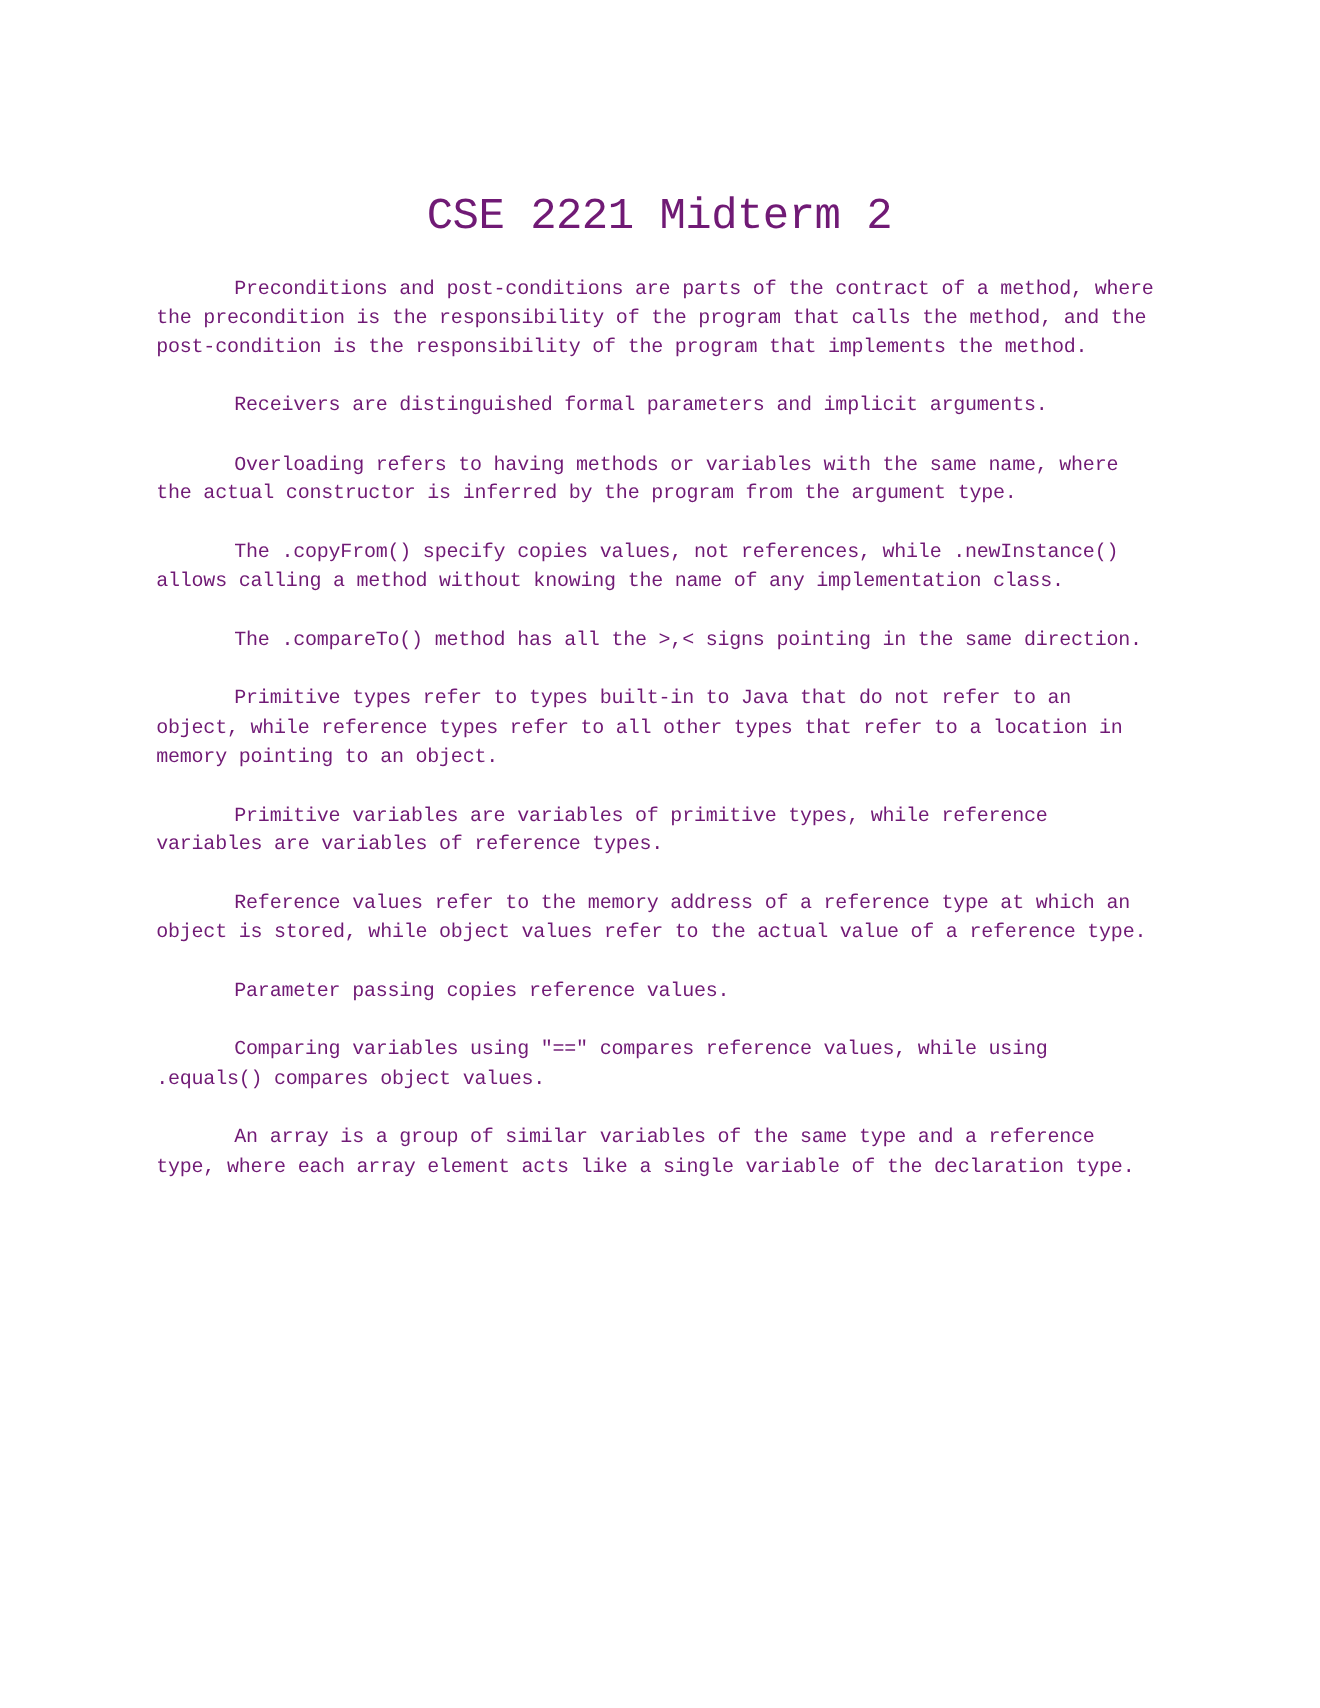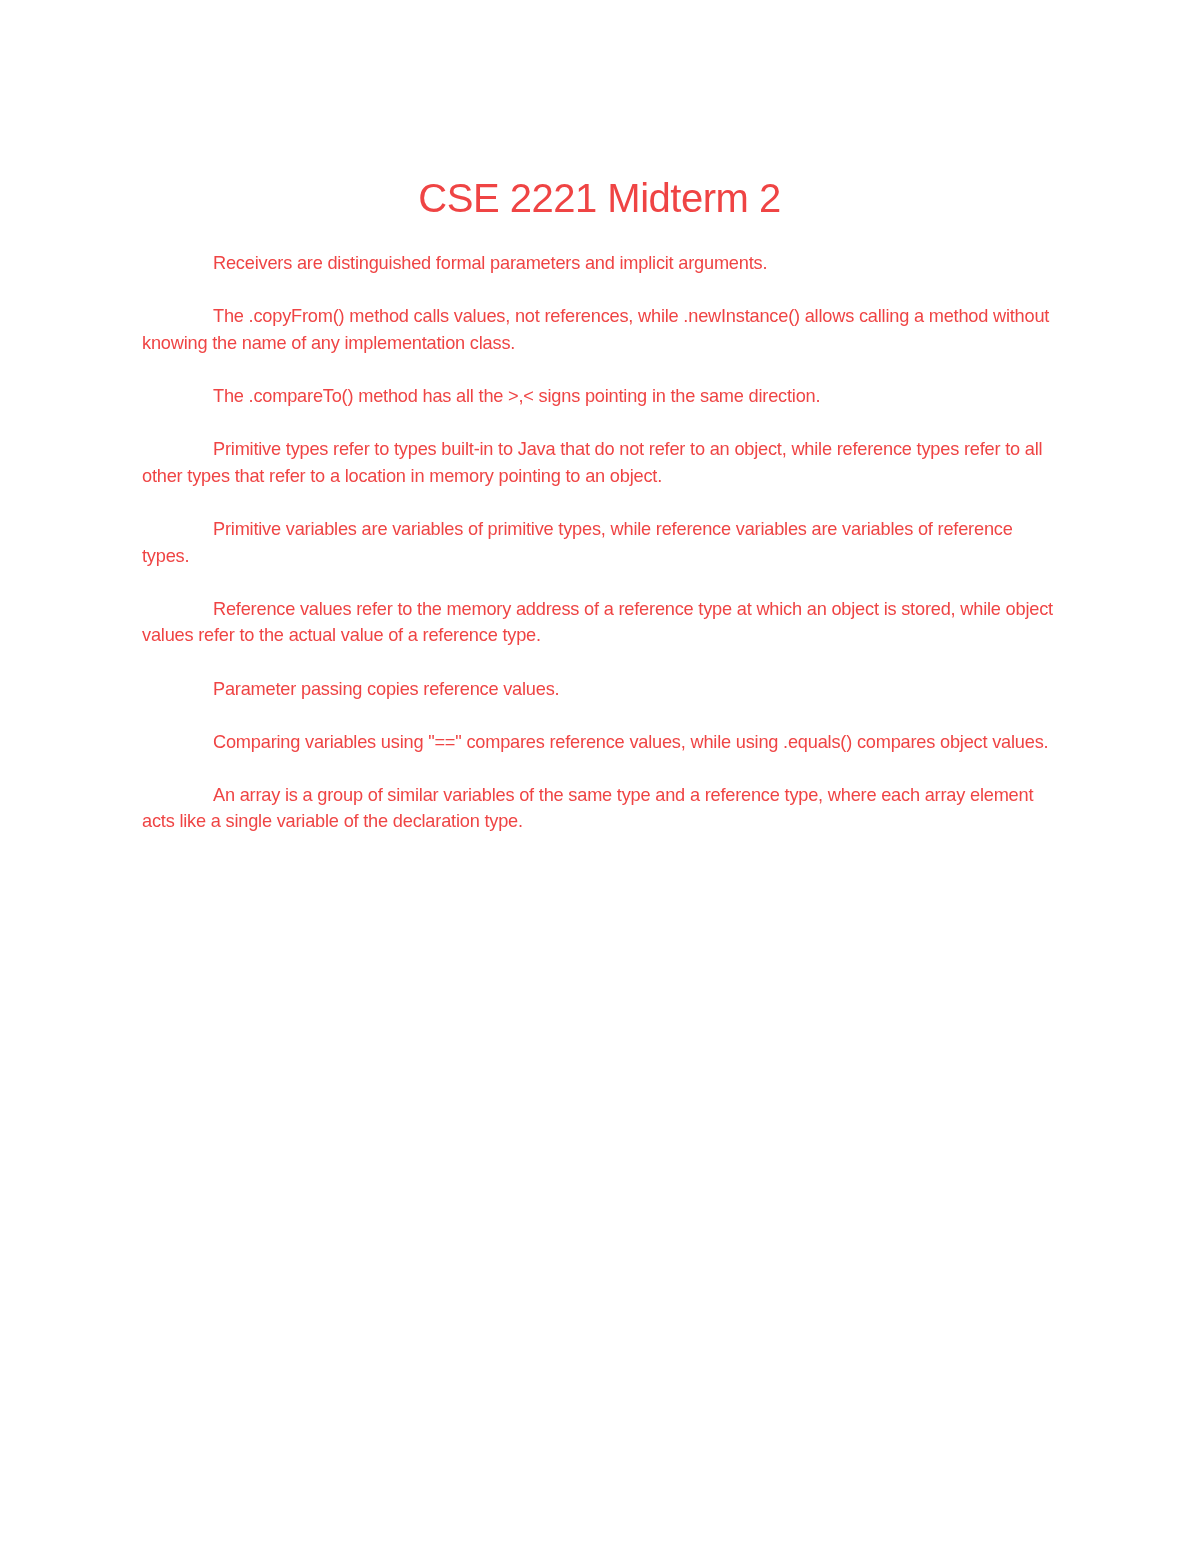--- a/index.html
+++ b/index.html
@@ -2,22 +2,22 @@
 <html><head>
 <meta charset="utf-8">
 <style>
   html, body { margin: 0; padding: 0; background: #ffffff; }
   body { width: 1200px; height: 1553px; position: relative; overflow: hidden; }
   .page {
     position: absolute;
     left: 142px;
     top: 170px;
     width: 915px;
-    color: #ef4444;
-    font-family: Liberation Sans, sans-serif;
+    color: #701a75;
+    font-family: Liberation Mono, monospace;
   }
   .title {
     text-align: center;
     font-size: 40px;
     line-height: 56px;
     margin: 0 0 24px 0;
     font-weight: normal;
     letter-spacing: -0.5px;
   }
   .para {
@@ -26,22 +26,24 @@
     margin: 0 0 26.6px 0;
     text-indent: 71px;
     letter-spacing: -0.2px;
   }
 </style>
 </head>
 <body>
 
 <div class="page">
   <h1 class="title">CSE 2221 Midterm 2</h1>
+  <p class="para">Preconditions and post-conditions are parts of the contract of a method, where the precondition is the responsibility of the program that calls the method, and the post-condition is the responsibility of the program that implements the method.</p>
   <p class="para">Receivers are distinguished formal parameters and implicit arguments.</p>
-  <p class="para">The .copyFrom() method calls values, not references, while .newInstance() allows calling a method without knowing the name of any implementation class.</p>
+  <p class="para">Overloading refers to having methods or variables with the same name, where the actual constructor is inferred by the program from the argument type.</p>
+  <p class="para">The .copyFrom() specify copies values, not references, while .newInstance() allows calling a method without knowing the name of any implementation class.</p>
   <p class="para">The .compareTo() method has all the &gt;,&lt; signs pointing in the same direction.</p>
   <p class="para">Primitive types refer to types built-in to Java that do not refer to an object, while reference types refer to all other types that refer to a location in memory pointing to an object.</p>
   <p class="para">Primitive variables are variables of primitive types, while reference variables are variables of reference types.</p>
   <p class="para">Reference values refer to the memory address of a reference type at which an object is stored, while object values refer to the actual value of a reference type.</p>
   <p class="para">Parameter passing copies reference values.</p>
   <p class="para">Comparing variables using "==" compares reference values, while using .equals() compares object values.</p>
   <p class="para">An array is a group of similar variables of the same type and a reference type, where each array element acts like a single variable of the declaration type.</p>
 </div>
 
 </body></html>

